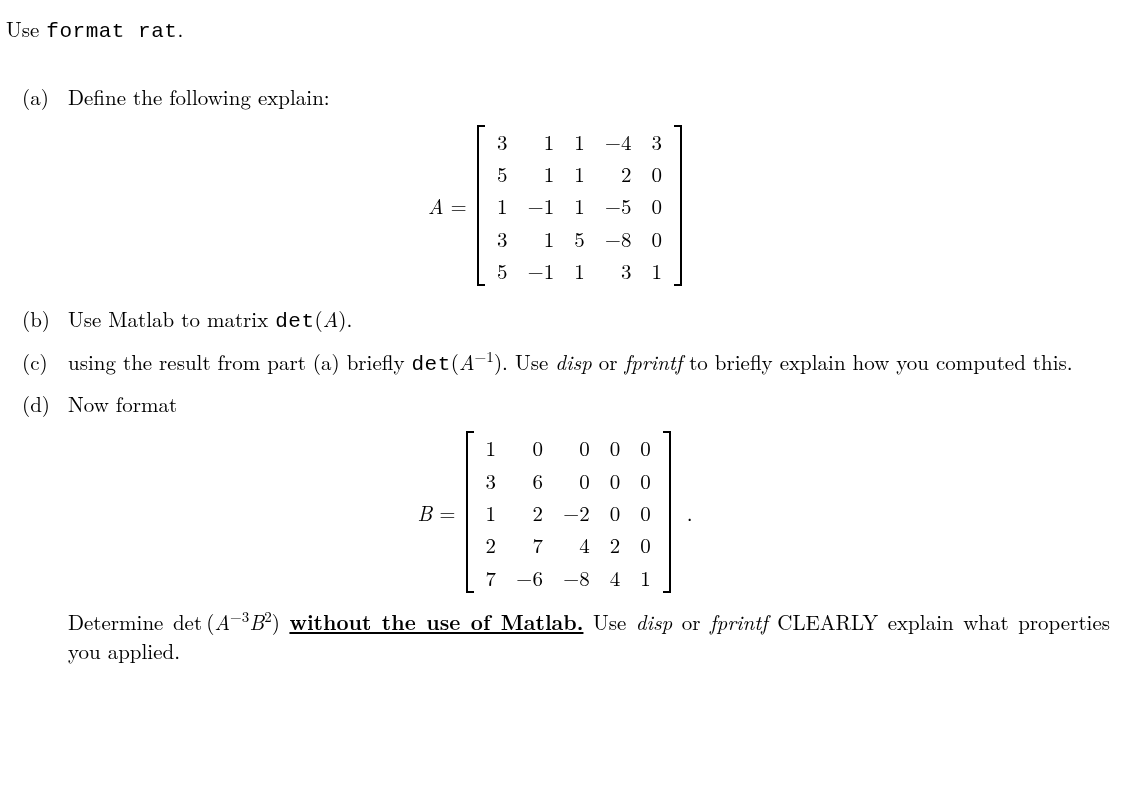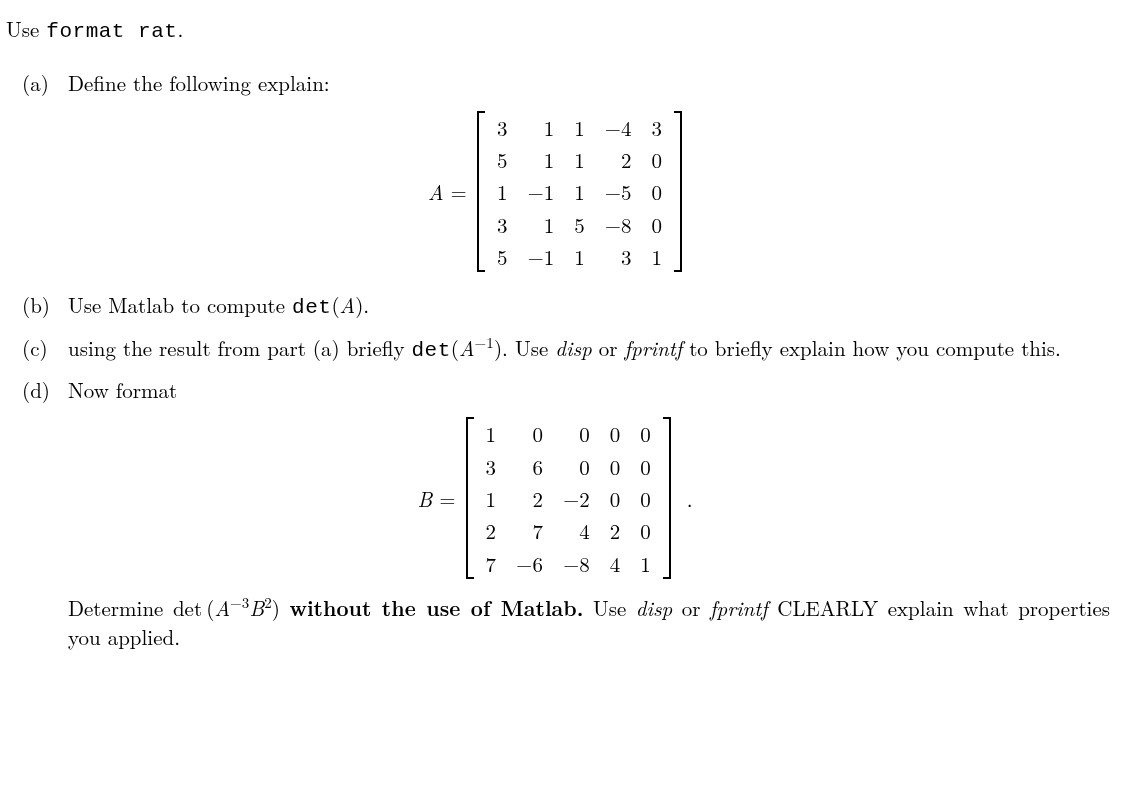--- a/index.html
+++ b/index.html
@@ -9,40 +9,40 @@
     background: #fff;
     font-family: "Latin Modern Roman", "CMU Serif", "Times New Roman", Times, serif;
     font-size: 21px;
     color: #000;
     line-height: 1.35;
   }
   .page {
     padding: 14px 18px 40px 0;
   }
   .intro {
-    margin: 0 0 22px 6px;
+    margin: 0 0 36px 6px;
   }
   .tt {
     font-family: "Courier New", Courier, monospace;
     letter-spacing: 0.5px;
   }
   .item {
     display: flex;
     margin: 0 0 10px 22px;
     text-align: justify;
   }
   .label {
     width: 46px;
     flex: 0 0 46px;
   }
   .body {
     flex: 1;
   }
   .ital { font-style: italic; }
-  .bold { font-weight: bold; }
+  .bold { font-weight: bold; text-decoration: underline; }
   .eq-block {
     display: flex;
     justify-content: center;
     margin: 14px 0 18px 0;
   }
   .eq-inner {
     display: flex;
     align-items: center;
     gap: 10px;
   }
@@ -134,28 +134,28 @@
         </tbody>
           </table>
         <div class="bracket-right"></div>
       </div>
     </div>
   </div>
 
   <div class="item">
     <div class="label">(b)</div>
     <div class="body">
-      <span>Use Matlab to compute </span><span class="tt">det</span><span>(</span><span class="ital">A</span><span>).</span>
+      <span>Use Matlab to matrix </span><span class="tt">det</span><span>(</span><span class="ital">A</span><span>).</span>
     </div>
   </div>
 
   <div class="item">
     <div class="label">(c)</div>
     <div class="body">
-      <span>using the result from part (a) briefly </span><span class="tt">det</span><span>(</span><span class="ital">A</span><sup class="math">−1</sup><span>).  Use </span><span class="ital">disp</span><span> or </span><span class="ital">fprintf</span><span> to briefly explain how you compute this.</span>
+      <span>using the result from part (a) briefly </span><span class="tt">det</span><span>(</span><span class="ital">A</span><sup class="math">−1</sup><span>).  Use </span><span class="ital">disp</span><span> or </span><span class="ital">fprintf</span><span> to briefly explain how you computed this.</span>
     </div>
   </div>
 
   <div class="item">
     <div class="label">(d)</div>
     <div class="body">Now format</div>
   </div>
 
   <div class="eq-block">
     <div class="eq-inner">

